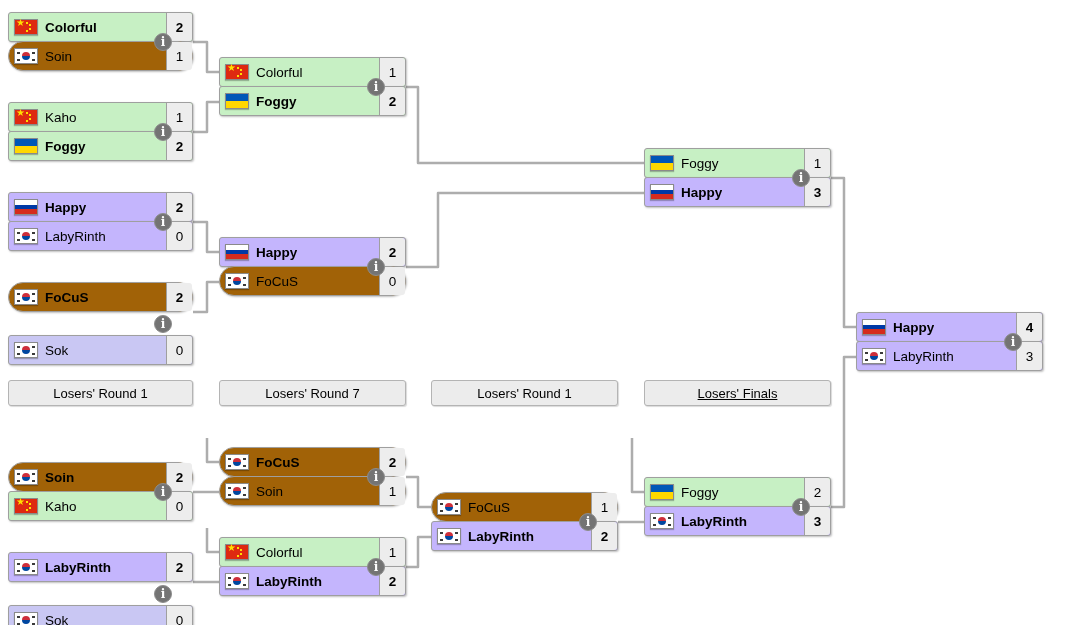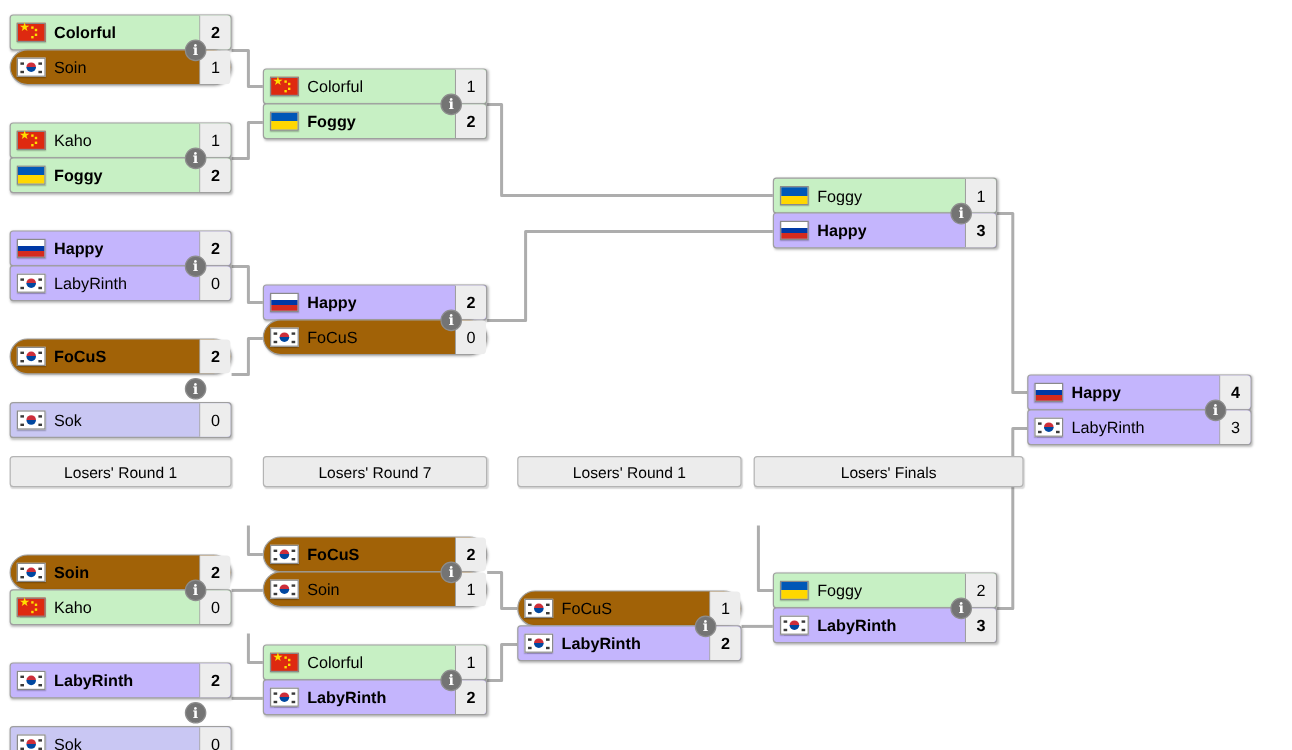--- a/index.html
+++ b/index.html
@@ -179,21 +179,21 @@
       <span class="flag" data-country="kr"></span>
       <span class="pname">LabyRinth</span>
       <span class="pscore">3</span>
     </div>
     <span class="minfo">i</span>
   </div>
 
   <div class="round-header" style="left:8px;width:185px;">Losers' Round 1</div>
   <div class="round-header" style="left:219px;width:187px;">Losers' Round 7</div>
   <div class="round-header" style="left:431px;width:187px;">Losers' Round 1</div>
-  <div class="round-header" style="left:628px;width:225px;">Losers' Finals</div>
+  <div class="round-header" style="left:644px;width:187px;text-decoration:underline;">Losers' Finals</div>
 
   <div class="match" style="left:8px;top:462px;width:185px;">
     <div class="prow" data-race="red" data-winner="true">
       <span class="flag" data-country="kr"></span>
       <span class="pname">Soin</span>
       <span class="pscore">2</span>
     </div>
     <div class="prow second" data-race="green" data-winner="false">
       <span class="flag" data-country="cn"></span>
       <span class="pname">Kaho</span>

